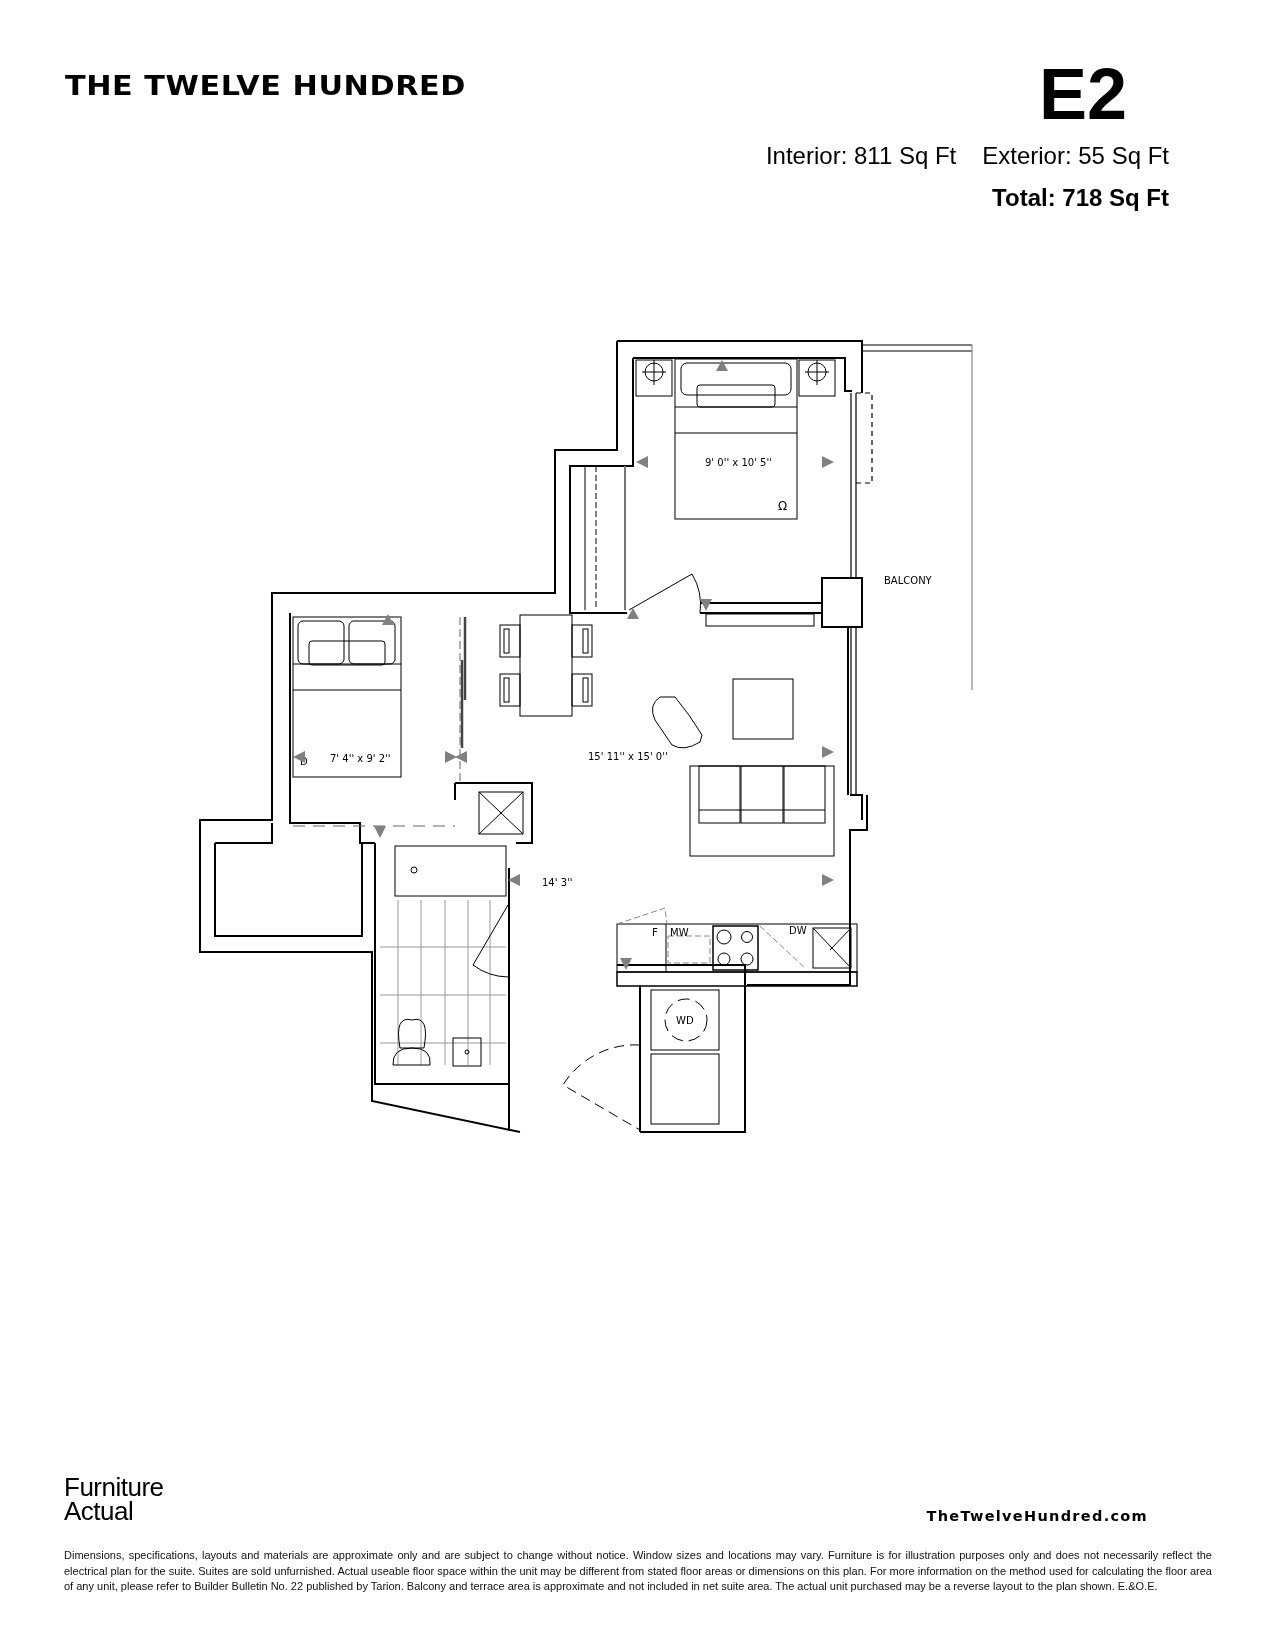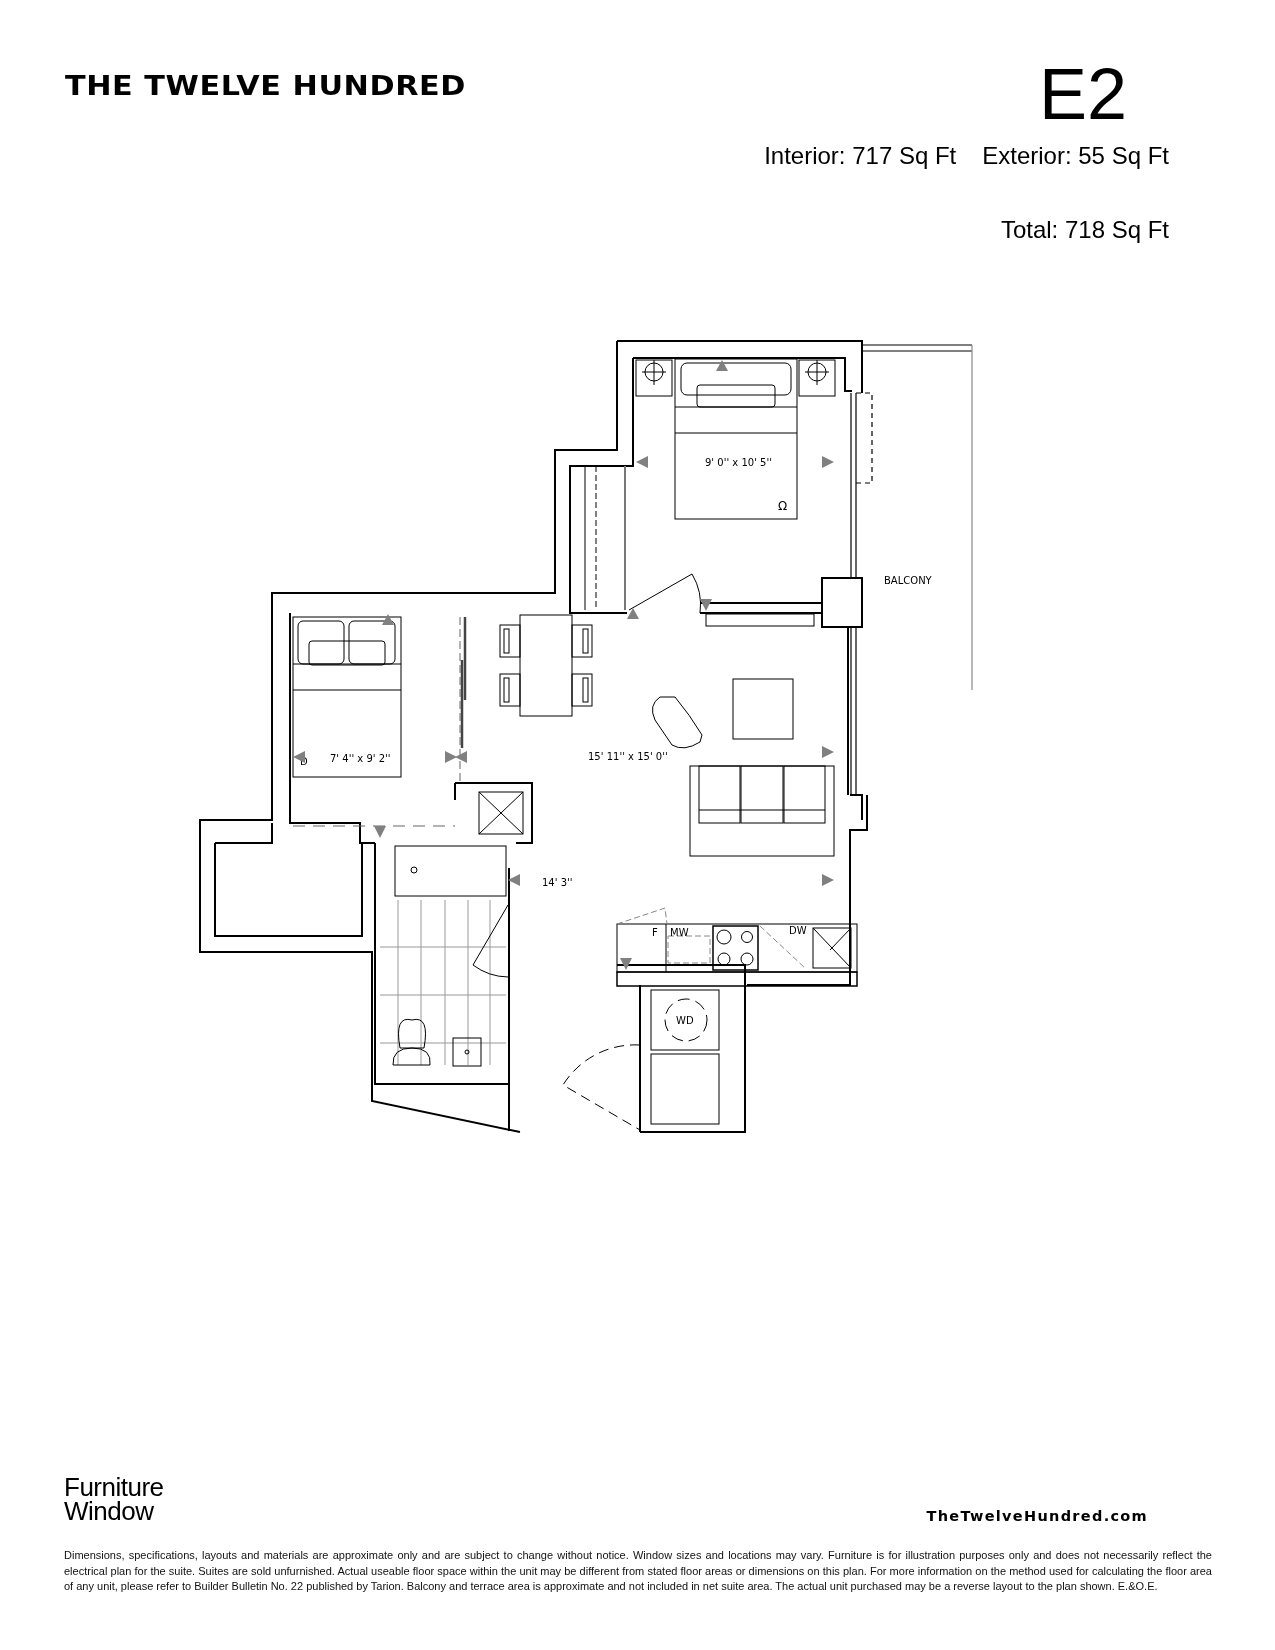--- a/index.html
+++ b/index.html
@@ -1,34 +1,34 @@
 <!DOCTYPE html>
 <html><head>
 <meta charset="utf-8">
 <style>
   html, body { margin:0; padding:0; background:#ffffff; }
   body { width:1275px; height:1650px; position:relative; overflow:hidden; font-family:"Liberation Sans", sans-serif; color:#000; }
   .brand-title { position:absolute; left:65px; top:70px; font-family:"DejaVu Sans", sans-serif; font-weight:bold; font-size:27px; letter-spacing:0.5px; transform:scaleX(1.12); transform-origin:left top; }
-  .unit-code { position:absolute; right:148px; top:58px; font-size:72px; font-weight:normal; line-height:1; }
+  .unit-code { position:absolute; right:148px; top:58px; font-size:72px; font-weight:bold; line-height:1; }
   .areas { position:absolute; right:106px; top:142px; font-size:24px; white-space:nowrap; }
   .areas .sep { display:inline-block; width:26px; }
-  .total { position:absolute; right:106px; top:184px; font-size:24px; font-weight:normal;margin-top:32px; }
+  .total { position:absolute; right:106px; top:184px; font-size:24px; font-weight:bold; }
   .plan { position:absolute; left:0; top:0; }
   .logo { position:absolute; left:64px; top:1475px; font-size:26px; line-height:24px; letter-spacing:-0.5px; }
   .site { position:absolute; right:127px; top:1508px; font-family:"DejaVu Sans", sans-serif; font-weight:bold; font-size:14.5px; letter-spacing:1.3px; }
   .disclaimer { position:absolute; left:64px; top:1548px; width:1148px; font-size:11px; line-height:15.6px; text-align:justify; color:#111; }
   .lbl { font-family:"DejaVu Sans", sans-serif; font-size:10px; fill:#000; }
 </style>
 </head>
 <body>
 
 <div class="brand-title">THE TWELVE HUNDRED</div>
 <div class="unit-code">E2</div>
 <div class="areas">
-  <span>Interior: 717 Sq Ft</span><span class="sep"></span><span>Exterior: 55 Sq Ft</span>
+  <span>Interior: 811 Sq Ft</span><span class="sep"></span><span>Exterior: 55 Sq Ft</span>
 </div>
 <div class="total">Total: 718 Sq Ft</div>
 
 <svg class="plan" width="1275" height="1650" viewBox="0 0 1275 1650" xmlns="http://www.w3.org/2000/svg">
   <g fill="none" stroke="#000" stroke-width="2">
 
     <path d="M617,341 L862,341 L862,390 M862,820 L862,795 L850,795 M850,795 L850,795"></path>
     <polyline points="617,341 862,341 862,393"></polyline>
     <polyline points="633,358 845,358 845,391 852,391"></polyline>
     <polyline points="617,341 617,450 555,450 555,593 272,593 272,820 200,820 200,952 372,952 372,1101 520,1132"></polyline>
@@ -186,16 +186,16 @@
     <polygon points="834,752 822,746 822,758"></polygon>
     <polygon points="834,880 822,874 822,886"></polygon>
     <polygon points="508,880 520,874 520,886"></polygon>
     <polygon points="620,958 626,970 632,958"></polygon>
     <polygon points="374,826 380,838 386,826"></polygon>
   </g>
 </svg>
 
 <div class="logo">
   <div>Furniture</div>
-  <div>Window</div>
+  <div>Actual</div>
 </div>
 <div class="site">TheTwelveHundred.com</div>
 <div class="disclaimer">Dimensions, specifications, layouts and materials are approximate only and are subject to change without notice. Window sizes and locations may vary. Furniture is for illustration purposes only and does not necessarily reflect the electrical plan for the suite. Suites are sold unfurnished. Actual useable floor space within the unit may be different from stated floor areas or dimensions on this plan. For more information on the method used for calculating the floor area of any unit, please refer to Builder Bulletin No. 22 published by Tarion. Balcony and terrace area is approximate and not included in net suite area. The actual unit purchased may be a reverse layout to the plan shown. E.&amp;O.E.</div>
 
 </body></html>

